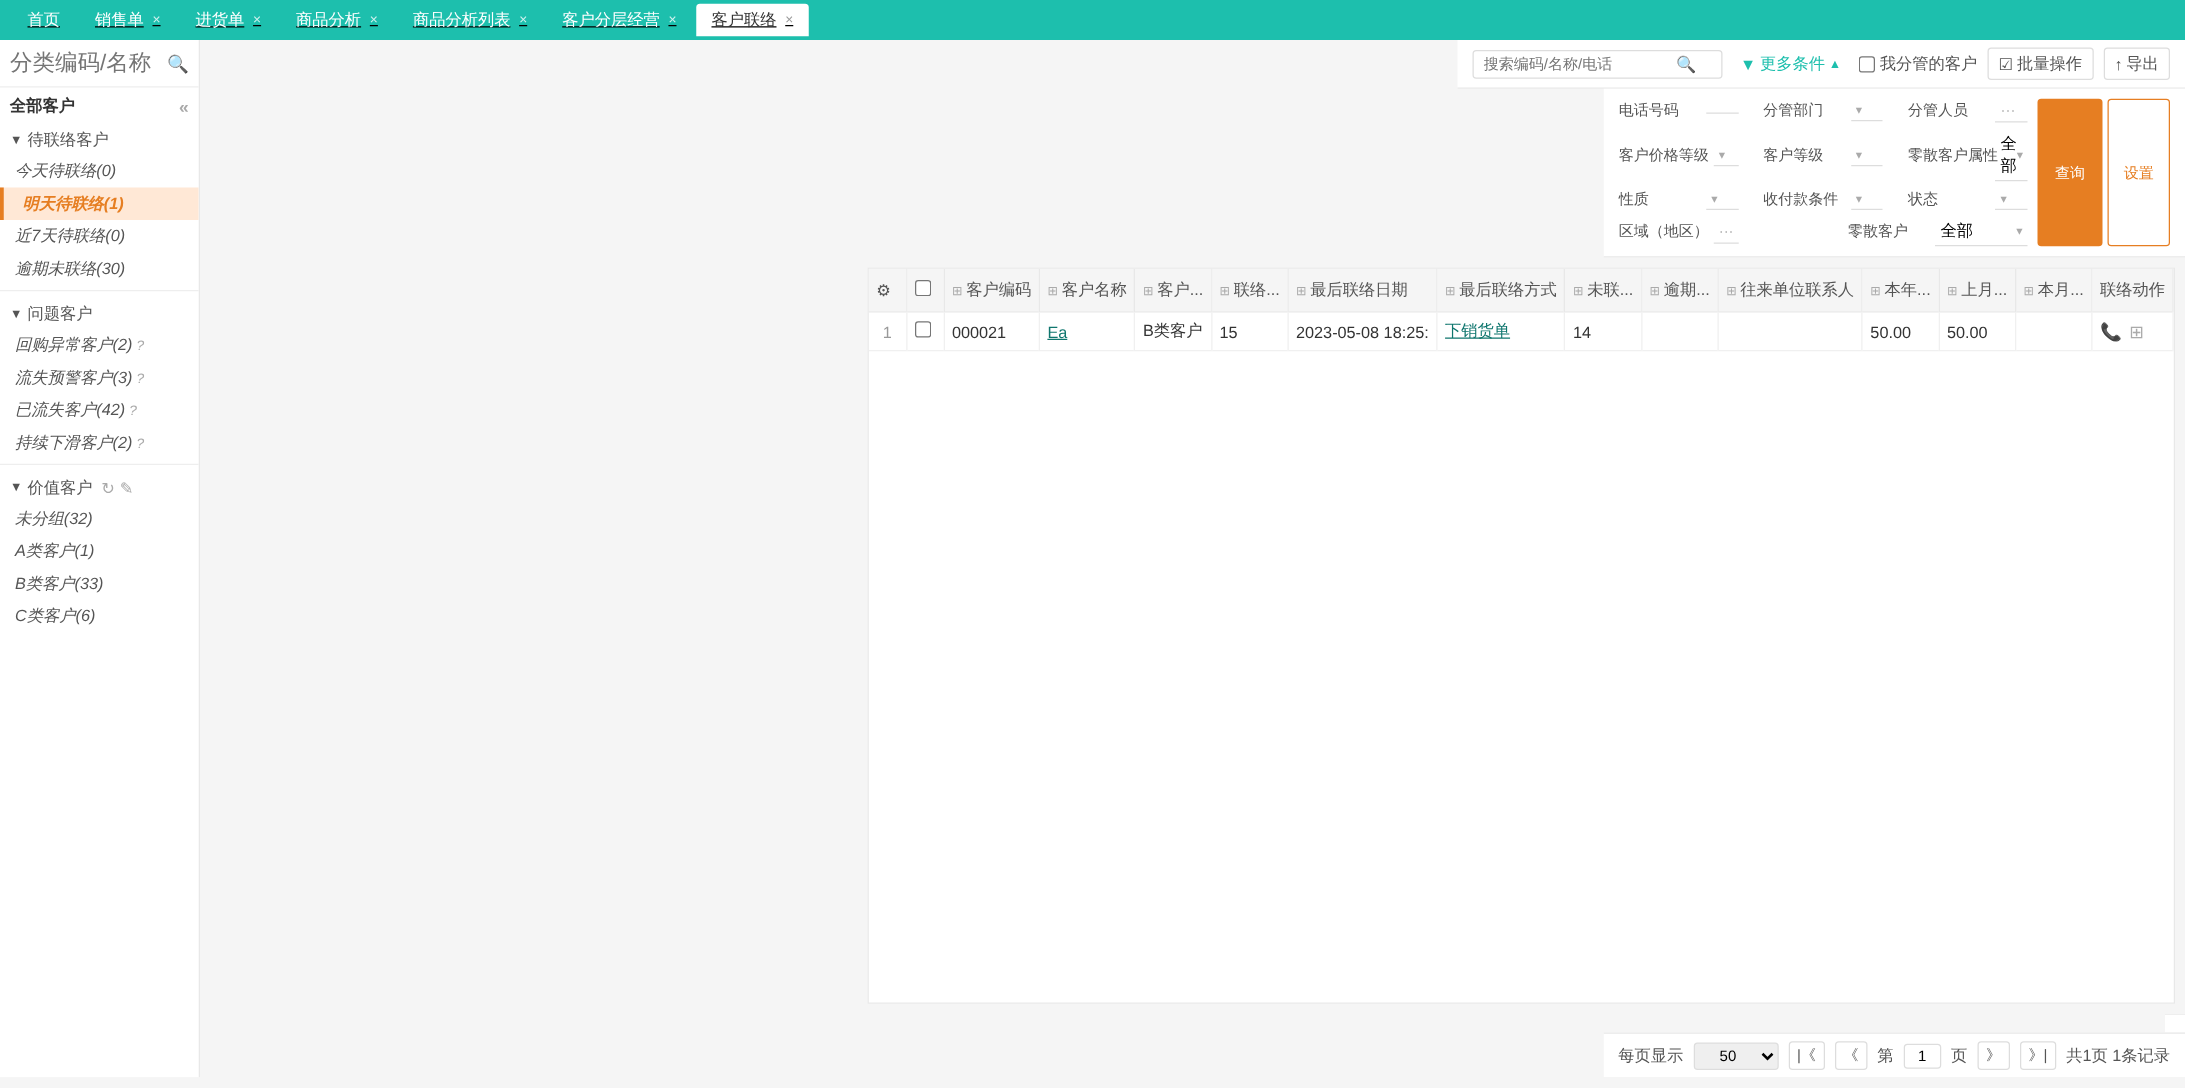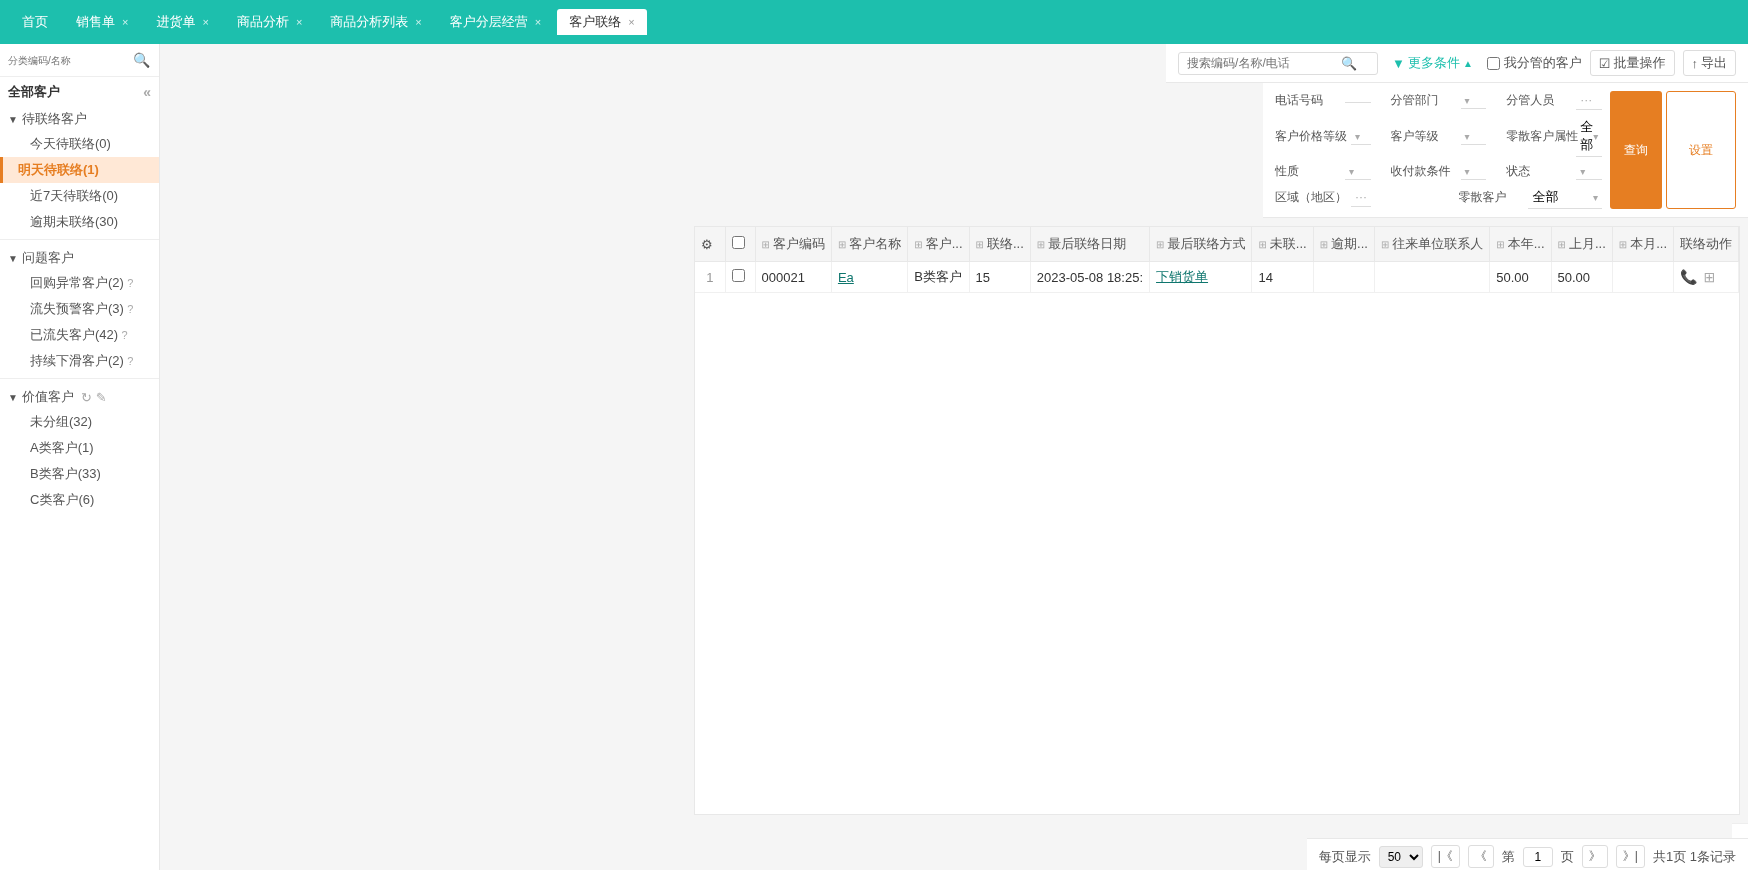--- a/index.html
+++ b/index.html
@@ -1,25 +1,26 @@
 <!DOCTYPE html>
 <html><head>
   <meta charset="utf-8">
   <style>
     * { box-sizing: border-box; margin: 0; padding: 0; font-family: 'Microsoft YaHei', Arial, sans-serif; font-size: 13px; }
     body { background: #f5f5f5; overflow: hidden; }
 
     
     .top-nav {
       background: #1dbfad;
-      height: 44px;
+      height: 32px;
       display: flex;
       align-items: center;
       padding: 0 10px;
       gap: 4px;
+      text-decoration: underline;
     }
     .nav-item {
       color: #fff;
       padding: 4px 12px;
       border-radius: 3px 3px 0 0;
       cursor: pointer;
       font-size: 13px;
       display: flex;
       align-items: center;
       gap: 4px;
@@ -49,21 +50,21 @@
     .sidebar-search {
       display: flex;
       align-items: center;
       padding: 8px 8px;
       border-bottom: 1px solid #eee;
       gap: 4px;
     }
     .sidebar-search input {
       border: none;
       outline: none;
-      font-size: 10px;
+      font-size: 18px;
       color: #0369a1;
       flex: 1;
       min-width: 0;
     }
     .search-icon-btn { color: #aaa; cursor: pointer; font-size: 14px; }
     .sidebar-section-header {
       display: flex;
       align-items: center;
       justify-content: space-between;
       padding: 6px 8px 4px;
@@ -76,25 +77,26 @@
       display: flex;
       align-items: center;
       gap: 4px;
       padding: 5px 8px 3px;
       color: #555;
       font-size: 12px;
       cursor: pointer;
     }
     .sidebar-group-title .arrow { font-size: 10px; }
     .sidebar-item {
-      padding: 4px 8px 4px 30px;
+      padding: 4px 8px 4px 12px;
       color: #555;
       font-size: 12px;
       cursor: pointer;
       white-space: nowrap;
+      font-style: italic;
     }
     .sidebar-item.active { background: #ffe8d6; color: #e67e22; font-weight: bold; border-left: 3px solid #e67e22; padding-left: 15px; }
     .sidebar-divider { height: 1px; background: #eee; margin: 4px 0; }
 
     
     .content-area {
       flex: 1;
       display: flex;
       flex-direction: column;
       overflow: hidden;
@@ -219,21 +221,21 @@
       padding: 5px 14px;
       cursor: pointer;
       font-size: 12px;
       white-space: nowrap;
     }
     .reset-btn {
       background: #fff;
       color: #e67e22;
       border: 1px solid #e67e22;
       border-radius: 3px;
-      padding: 4px 22px;
+      padding: 4px 12px;
       cursor: pointer;
       font-size: 12px;
       white-space: nowrap;
     }
 
     
     .table-container {
       flex: 1;
       overflow: auto;
       background: #fff;
@@ -279,21 +281,21 @@
       display: flex;
       align-items: center;
       justify-content: flex-end;
       gap: 8px;
       font-size: 12px;
       color: #555;
     }
     .per-page-select {
       border: 1px solid #ddd;
       border-radius: 3px;
-      padding: 2px 4px;
+      padding: 2px 16px;
       font-size: 12px;
       cursor: pointer;
     }
     .page-nav-btn {
       border: 1px solid #ddd;
       background: #fff;
       border-radius: 3px;
       padding: 2px 6px;
       cursor: pointer;
       color: #555;

